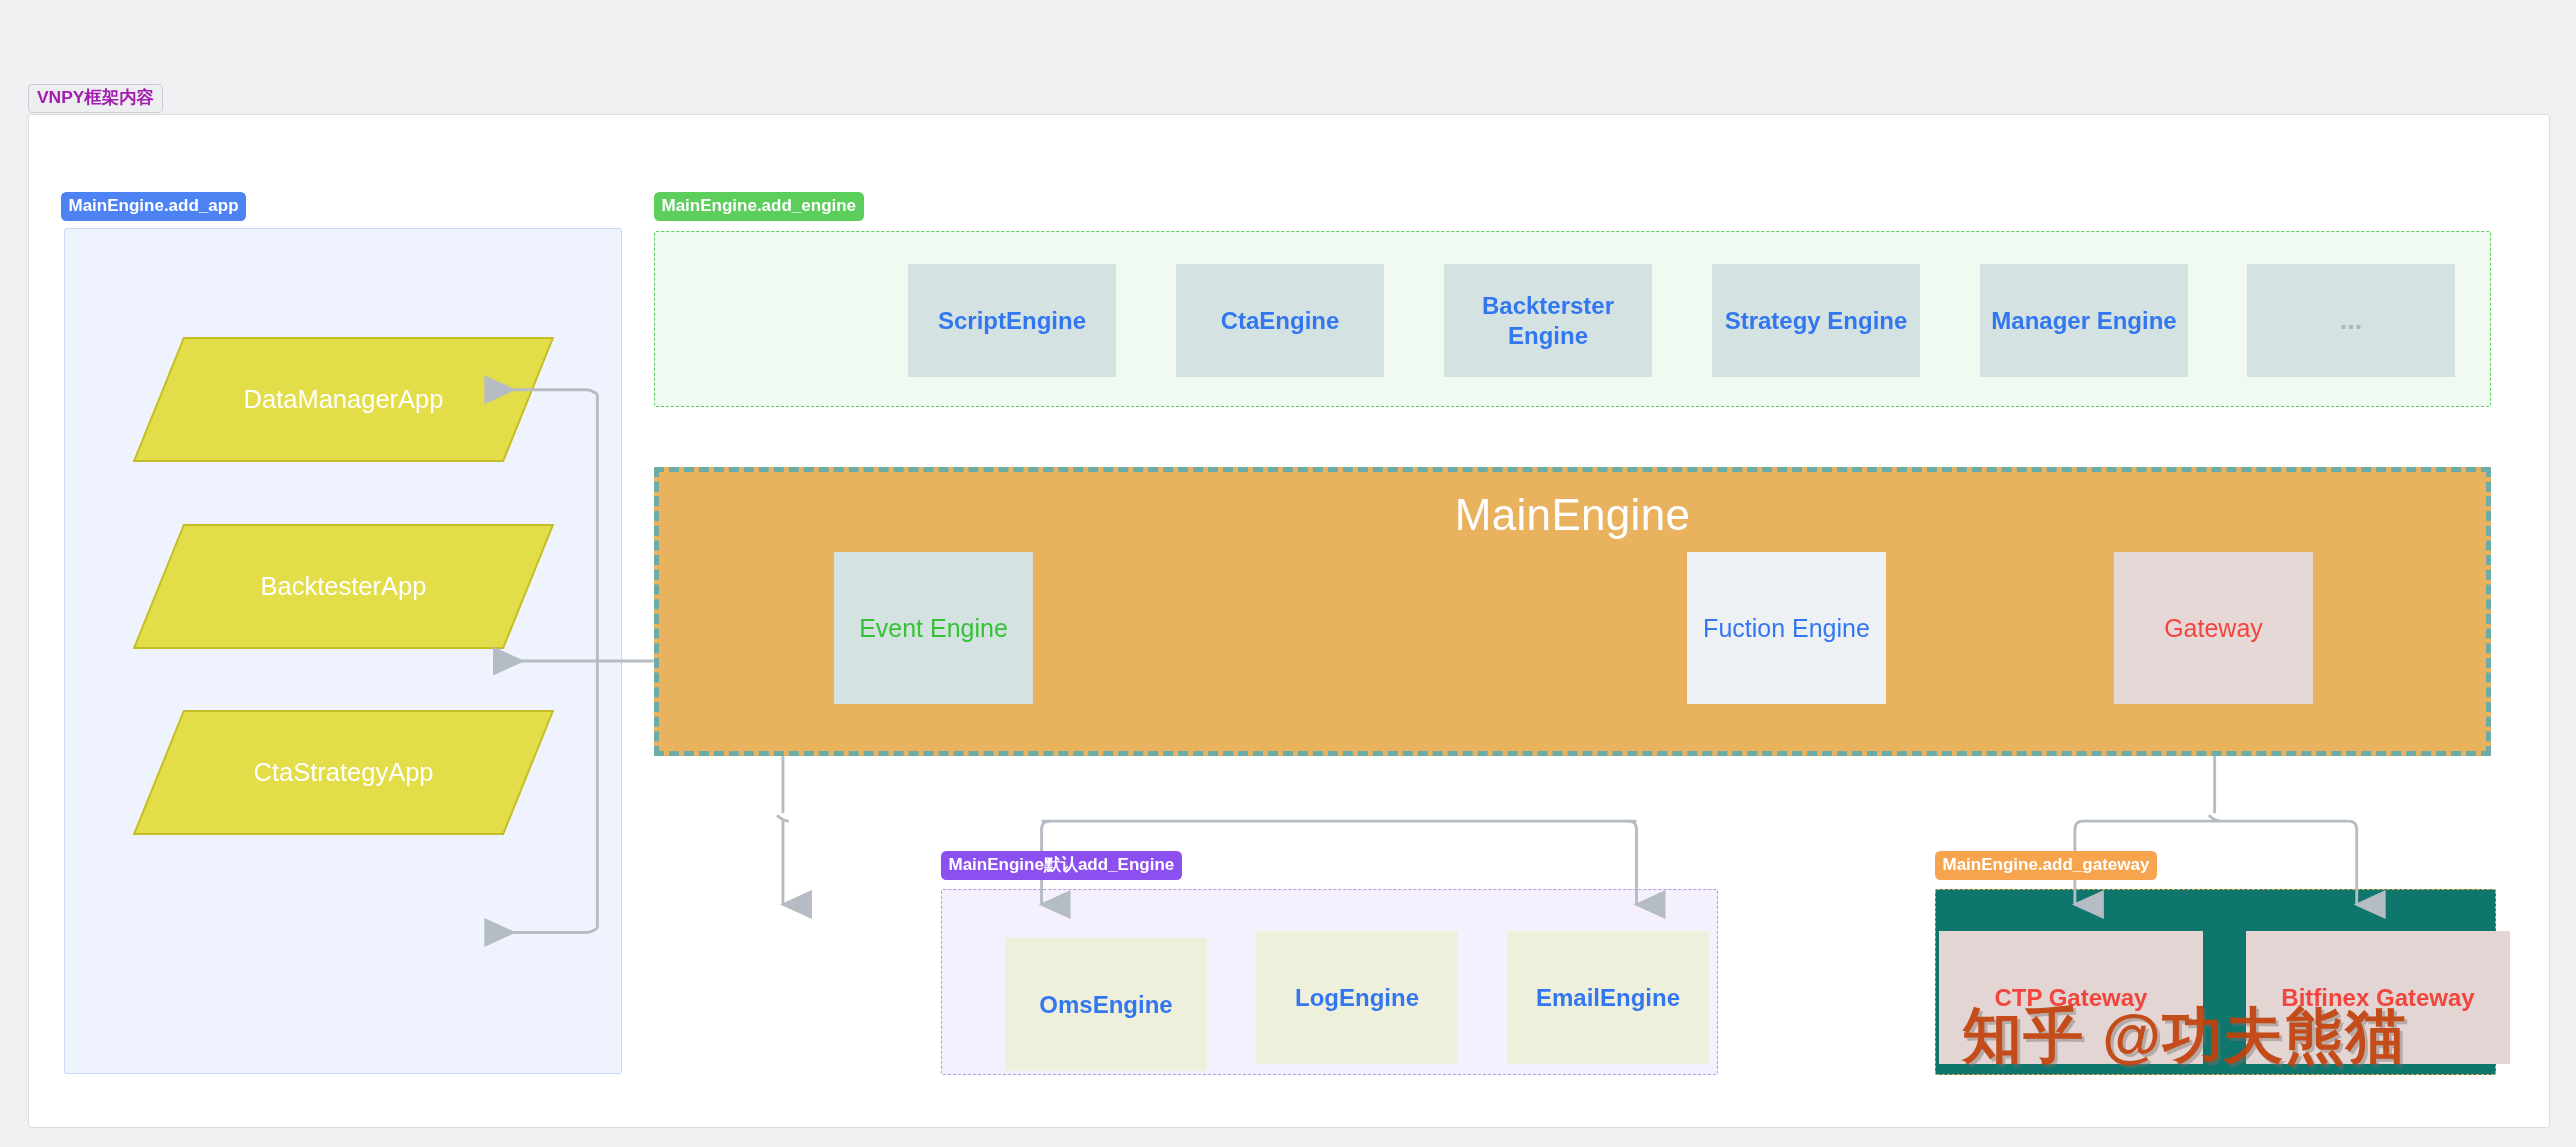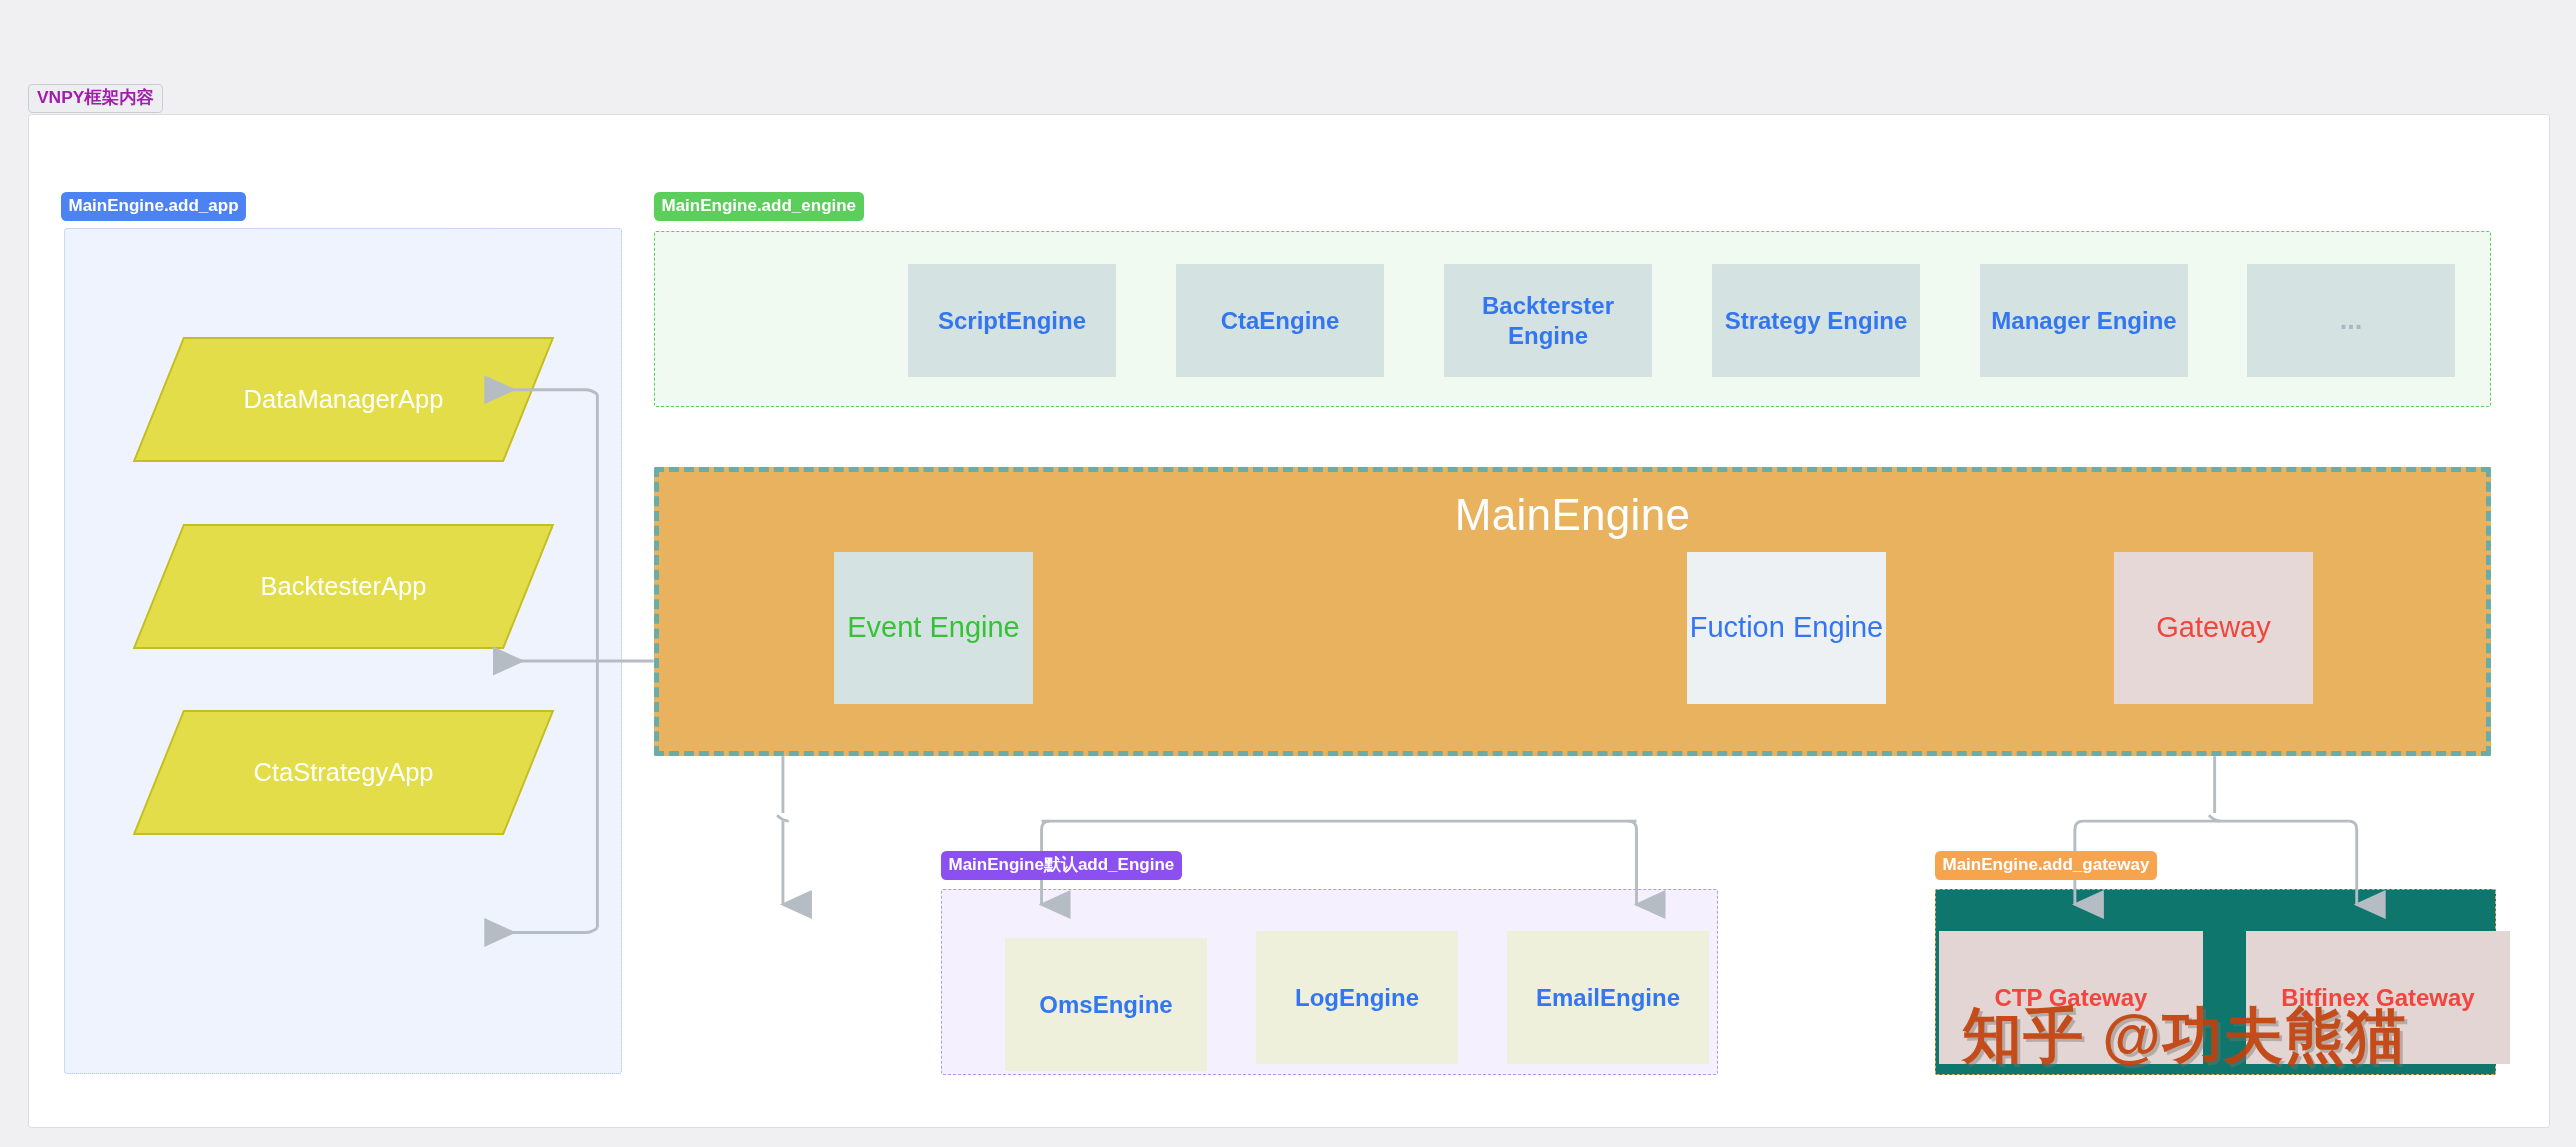--- a/index.html
+++ b/index.html
@@ -66,21 +66,21 @@
   #main-engine-title{
     position:absolute;left:0;top:21px;width:100%;text-align:center;
     color:#ffffff;font-size:44px;font-weight:400;line-height:1;
     letter-spacing:0.3px;
   }
 
   
   .me-box{
     position:absolute;top:80px;width:199px;height:152px;
     display:flex;align-items:center;justify-content:center;
-    text-align:right;font-size:29px;line-height:1.22;font-weight:400;
+    text-align:right;font-size:25px;line-height:1.22;font-weight:400;
   }
   #box-event-engine  {left:175px;  background:#d5e2e2;color:#35c335;}
   #box-default-engine{left:601px; background:#eef0e3;color:#3377f0;}
   #box-fuction-engine{left:1028px; background:#eef1f4;color:#3377f0;}
   #box-gateway       {left:1455px; background:#e6d8d6;color:#f2453d;}
 
   
   .card{
     position:absolute;display:flex;align-items:center;justify-content:center;
     text-align:center;line-height:1.25;font-weight:700;box-sizing:border-box;

